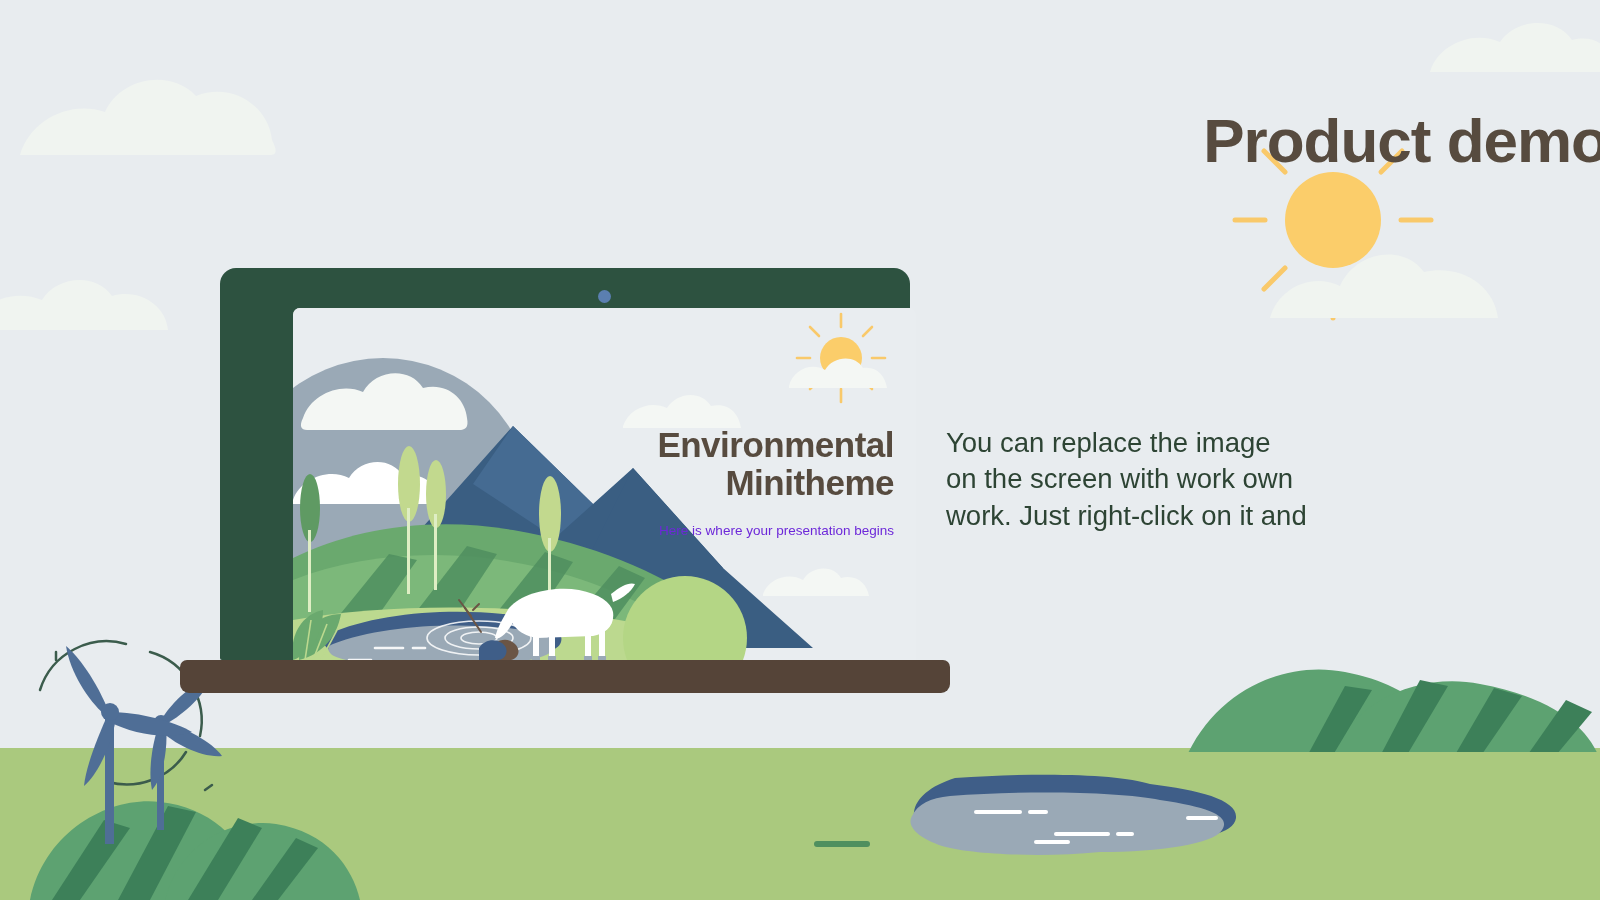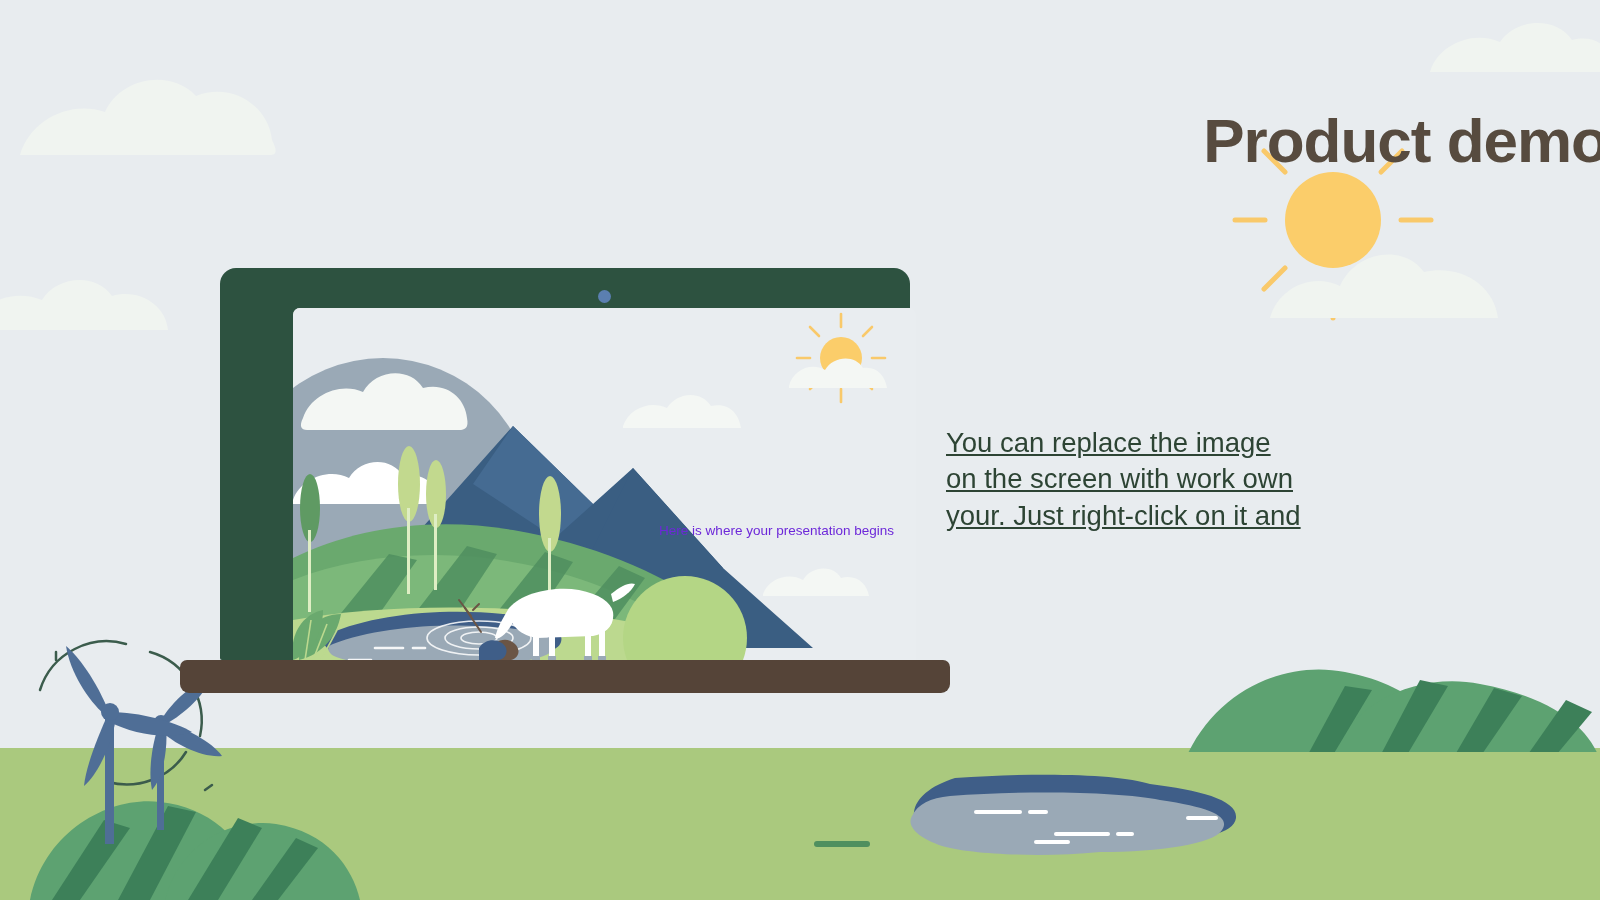--- a/index.html
+++ b/index.html
@@ -18,21 +18,21 @@
     text-align:right;
     font-size:62px;font-weight:bold;
     color:#574b3f;letter-spacing:-1px;
     line-height:1.05;
   }
 
   
   .body-copy{
     position:absolute;left:946px;top:425px;width:430px;
     font-size:27.5px;line-height:1.32;
-    color:#2d4434;font-weight:normal;text-decoration:underline;
+    color:#2d4434;font-weight:normal;
   }
 
   
   .laptop{position:absolute;left:180px;top:268px;width:770px;height:435px;}
   .laptop-lid{
     position:absolute;left:40px;top:0;width:690px;height:392px;
     background:#2d5240;
     border-radius:16px 16px 2px 2px;
   }
   .laptop-cam{
@@ -176,21 +176,21 @@
     </g>
 
     <rect x="814" y="841" width="56" height="6" rx="3" fill="#4f8f5f"></rect>
   </svg>
 
   <div class="title">Product demo</div>
 
   <div class="body-copy">
     <div>You can replace the image</div>
     <div>on the screen with work own</div>
-    <div>your. Just right-click on it and</div>
+    <div>work. Just right-click on it and</div>
   </div>
 
   <div class="laptop">
     <div class="laptop-lid">
       <div class="laptop-cam"></div>
 
       <div class="laptop-screen">
         
         <svg width="623" height="352" viewBox="0 0 623 352">
           <rect x="0" y="0" width="623" height="352" fill="#e9edf0"></rect>
@@ -292,19 +292,23 @@
               <line x1="579" y1="50" x2="592" y2="50"></line>
               <line x1="526" y1="28" x2="517" y2="19"></line>
               <line x1="570" y1="72" x2="579" y2="81"></line>
               <line x1="570" y1="28" x2="579" y2="19"></line>
               <line x1="526" y1="72" x2="517" y2="81"></line>
             </g>
             <path d="M496 78 C500 62 518 54 532 62 C540 48 562 46 570 60 C584 58 592 68 594 80 L496 80 Z" fill="#f4f7f4"></path>
           </g>
         </svg>
 
+        <div class="mini-title">
+          <div>Environmental</div>
+          <div>Minitheme</div>
+        </div>
         <div class="mini-sub">Here is where your presentation begins</div>
       </div>
     </div>
     <div class="laptop-base"></div>
   </div>
 
 </div>
 
 </body></html>

